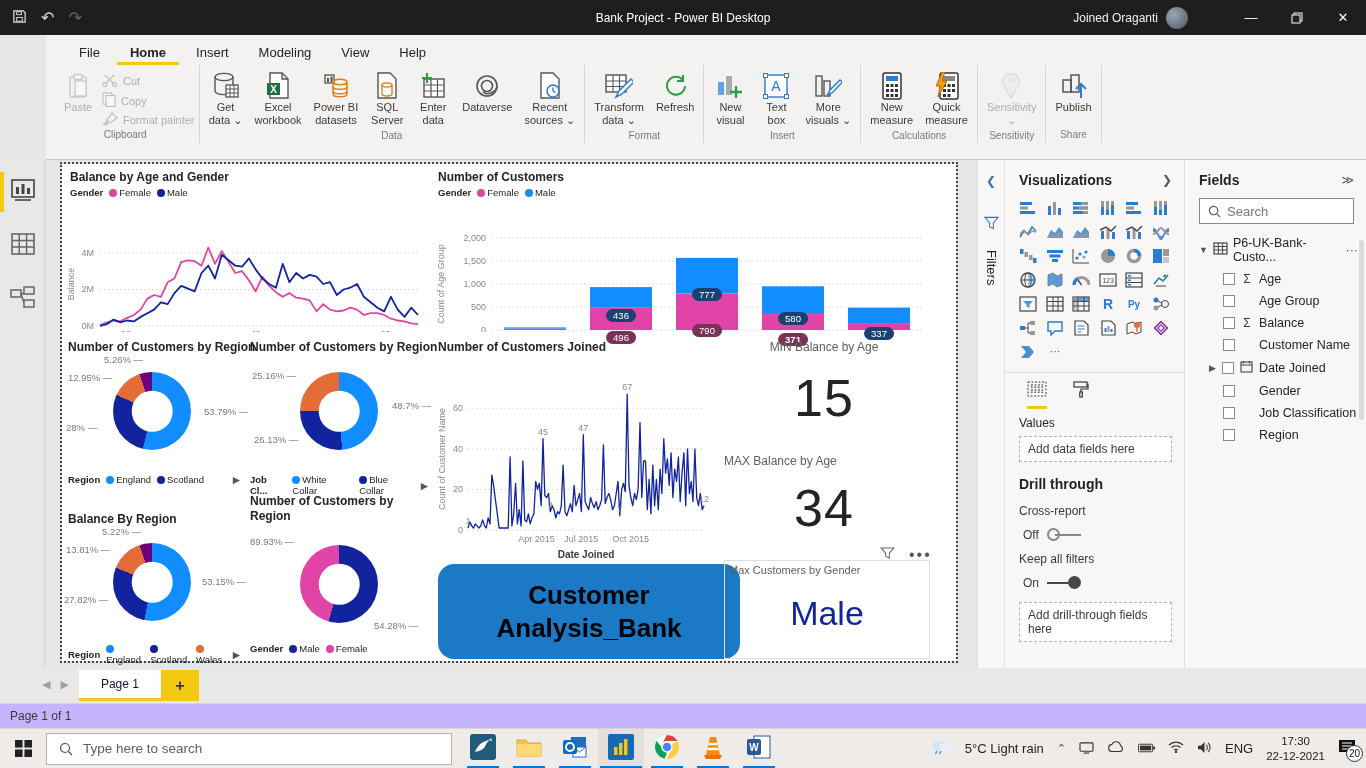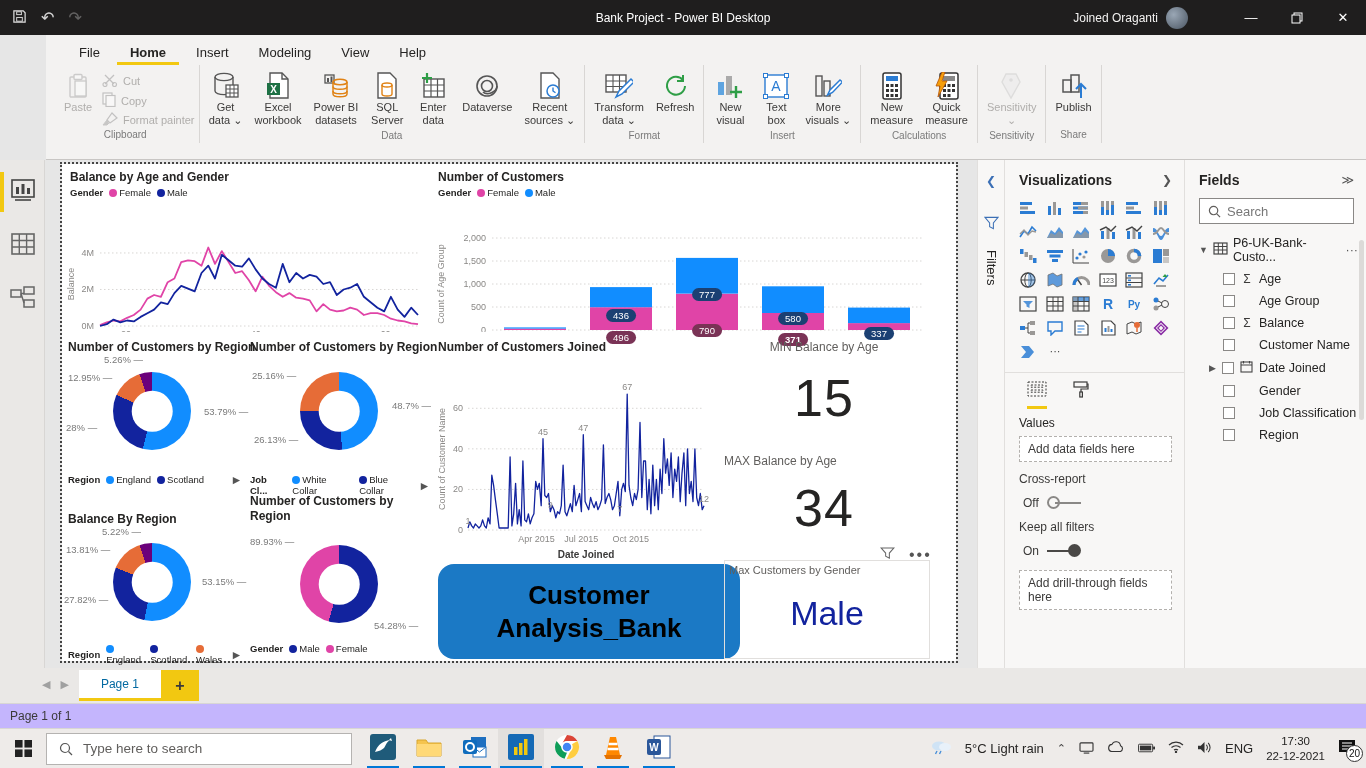--- a/index.html
+++ b/index.html
@@ -97,32 +97,32 @@
   .ftree { font-size:12.5px; color:#252423; }
   .ftable-row { display:flex; align-items:center; gap:5px; padding:4px 8px 4px 14px; }
   .frow { display:flex; align-items:center; gap:6px; padding:4px 0 4px 38px; }
   .chk { width:12px; height:12px; border:1px solid #8a8886; background:#fff; flex:0 0 12px;}
   .sigma { font-size:12px; color:#3b3a39; width:12px; text-align:center;}
   .fscroll { position:absolute; right:2px; top:80px; width:5px; height:180px; background:#dcdad8; border-radius:3px;}
 
   
   .pagebar { position:absolute; left:0; top:668px; width:1366px; height:35px; background:#eae8e6; display:flex; align-items:flex-start; }
   .pgnav { display:flex; gap:10px; padding:10px 10px 0 42px; color:#a0a0a0; font-size:11px; }
-  .ptab { margin-top:2px; height:31px; background:#fff; padding:7px 22px; font-size:12px; color:#0369a1;
+  .ptab { margin-top:2px; height:31px; background:#fff; padding:7px 22px; font-size:12px; color:#0f172a;
     border-bottom:3px solid #F2C811; }
   .ptab-add { margin-top:2px; height:31px; width:38px; background:#F2C811; display:flex; align-items:center;
     justify-content:center; font-size:16px; color:#3b3a39; font-weight:700;}
   .statusbar { position:absolute; left:0; top:703px; width:1366px; height:25px; background:#c4b5fd;
     border-top:1px solid #d8d6d4; font-size:12px; color:#3b3a39; display:flex; align-items:center; padding-left:10px; }
 
   
   .taskbar { position:absolute; left:0; top:728px; width:1366px; height:40px; background:#eeebe9;
     display:flex; align-items:center; border-top:1px solid #d8d6d4;}
   .startbtn { width:46px; height:40px; display:flex; align-items:center; justify-content:center; }
-  .tsearch { width:306px; height:32px; background:#fff; border:1px solid #b5b3b1; display:flex; align-items:center;
+  .tsearch { width:406px; height:32px; background:#fff; border:1px solid #b5b3b1; display:flex; align-items:center;
     gap:10px; padding:0 12px; font-size:13.5px; color:#605e5c; }
   .tapp { position:relative; width:46px; height:40px; display:flex; align-items:center; justify-content:center; }
   .tapp .uline { position:absolute; bottom:0; left:7px; right:7px; height:3px; background:#0078d7; }
   .tapp.active { background:#e2dfdd; } .tapp.active .uline { left:2px; right:2px; }
   .tray { margin-left:auto; display:flex; align-items:center; gap:13px; padding-right:10px; font-size:13px; color:#252423;}
   .clockbox { text-align:center; font-size:11.5px; line-height:1.3; }
   .notif { position:relative; }
   .badge { position:absolute; right:-7px; bottom:-4px; background:#fff; border:1px solid #333; border-radius:50%;
     font-size:10px; width:17px; height:17px; display:flex; align-items:center; justify-content:center; color:#111;}
 </style>
@@ -917,20 +917,21 @@
             <rect x="4" y="9" width="12" height="2.2" fill="none" stroke="#3b3a39" stroke-dasharray="2,1.5"></rect>
           </svg></span>
       <span class="vtab"><svg width="16" height="17" viewBox="0 0 16 17">
             <rect x="1" y="1" width="13" height="5" fill="none" stroke="#3b3a39" stroke-width="1.2"></rect>
             <path d="M14 3h1v5H8v3" fill="none" stroke="#3b3a39" stroke-width="1.2"></path>
             <rect x="6.8" y="11" width="2.6" height="5" fill="none" stroke="#3b3a39" stroke-width="1.2"></rect>
           </svg></span>
     </div>
     <div class="small-label">Values</div>
     <div class="dashbox">Add data fields here</div>
+    <div class="drill-h">Drill through</div>
     <div class="drill-sub">Cross-report</div>
     <div class="toggle-row">
       <span>Off</span>
       <span class="tog off">
           <span class="knob"></span>
           <span class="line"></span>
         </span>
     </div>
     <div class="drill-sub">Keep all filters</div>
     <div class="toggle-row">

